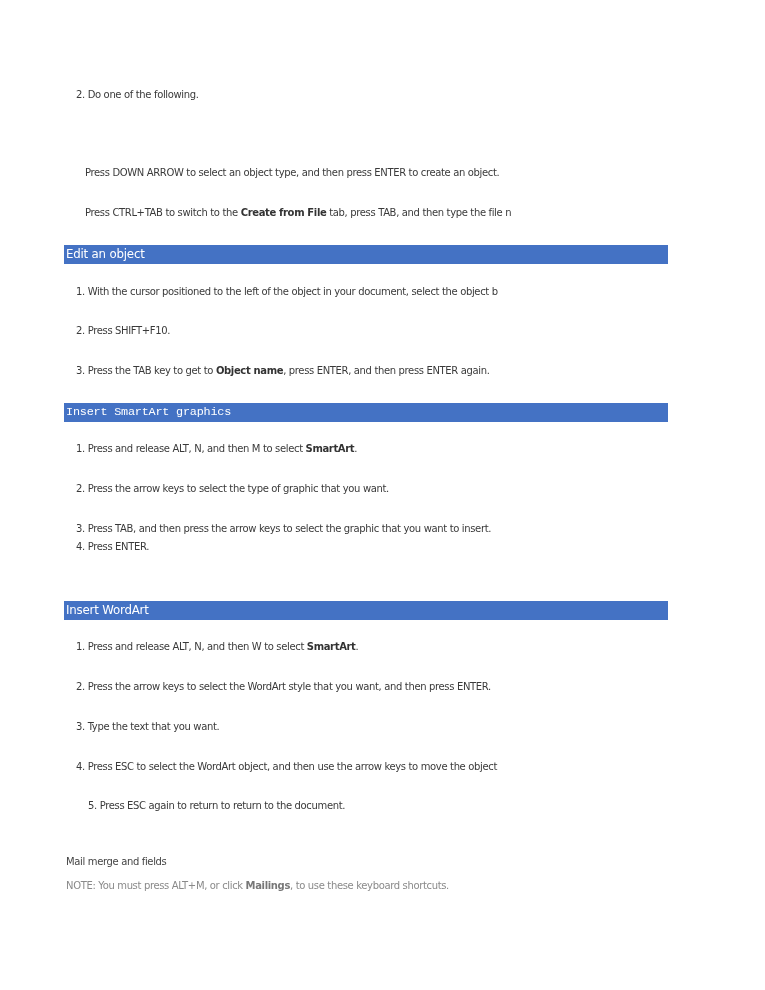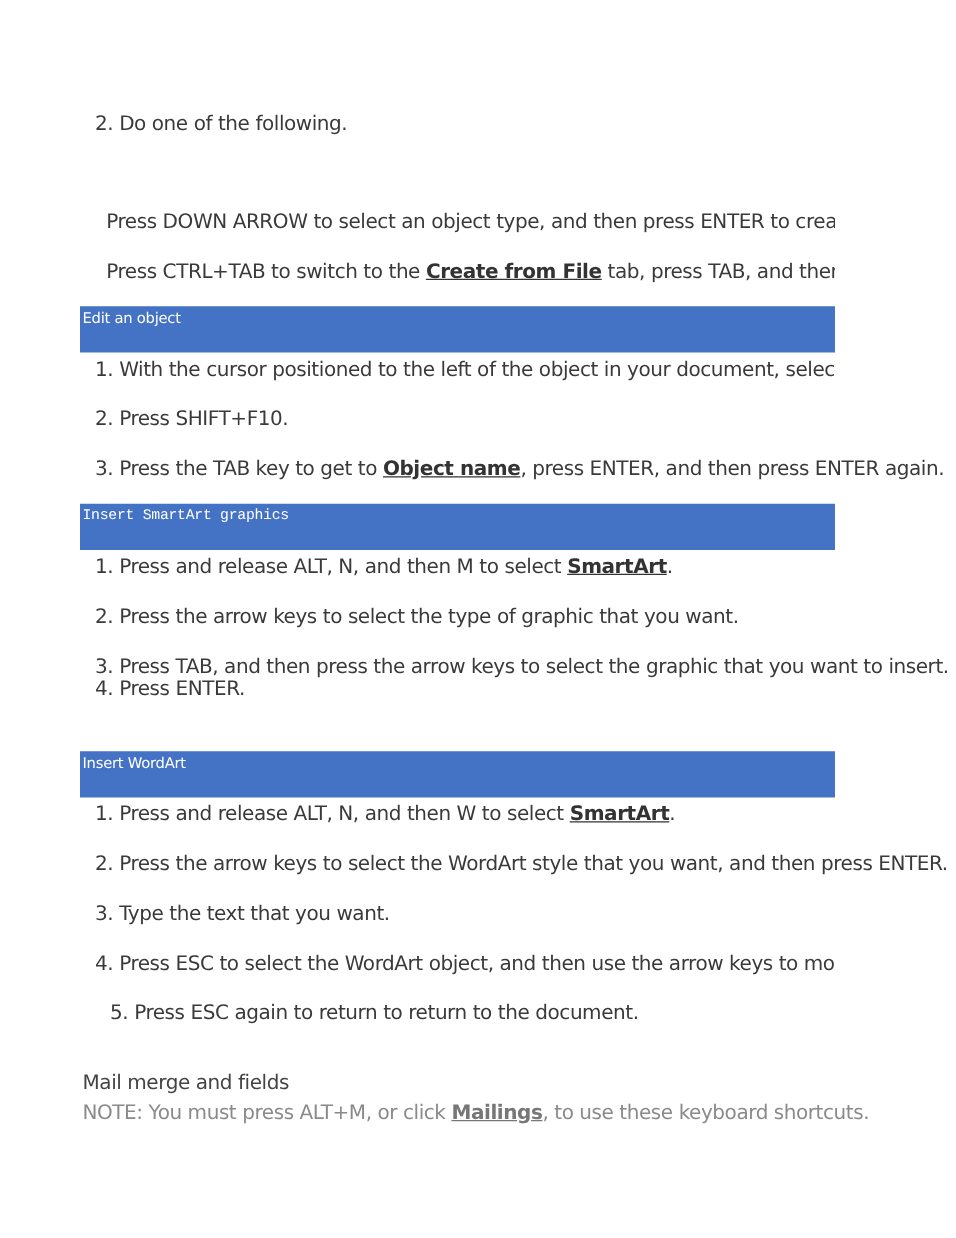--- a/index.html
+++ b/index.html
@@ -1,23 +1,23 @@
 <!DOCTYPE html>
 <html><head>
   <meta charset="utf-8">
   <style>
     html, body { margin: 0; padding: 0; background: #ffffff; }
     body { width: 765px; height: 990px; position: relative; overflow: hidden;
       font-family: "DejaVu Sans", "Liberation Sans", sans-serif; color: #3a3a3a; }
-    .line { position: absolute; white-space: nowrap; font-size: 16px; letter-spacing: -0.35px; }
+    .line { position: absolute; white-space: nowrap; font-size: 10px; letter-spacing: -0.35px; }
     .clip { overflow: hidden; }
-    .bar { position: absolute; left: 64px; width: 604px; height: 37px; background: #4472c4;
+    .bar { position: absolute; left: 64px; width: 604px; height: 19px; background: #4472c4;
       color: #ffffff; font-size: 11.8px; line-height: 19px; padding-left: 2px; box-sizing: border-box;
       letter-spacing: -0.2px; }
-    b { font-weight: bold; color: #333; text-decoration: underline; }
+    b { font-weight: bold; color: #333; }
     .plain { color: #444; }
     .note { color: #8a8a8a; }
     .note b { color: #777; }
   </style>
 </head>
 <body>
 
 <div>
 
   <div class="line" style="left:76px; top:89px;">2. Do one of the following.</div>

